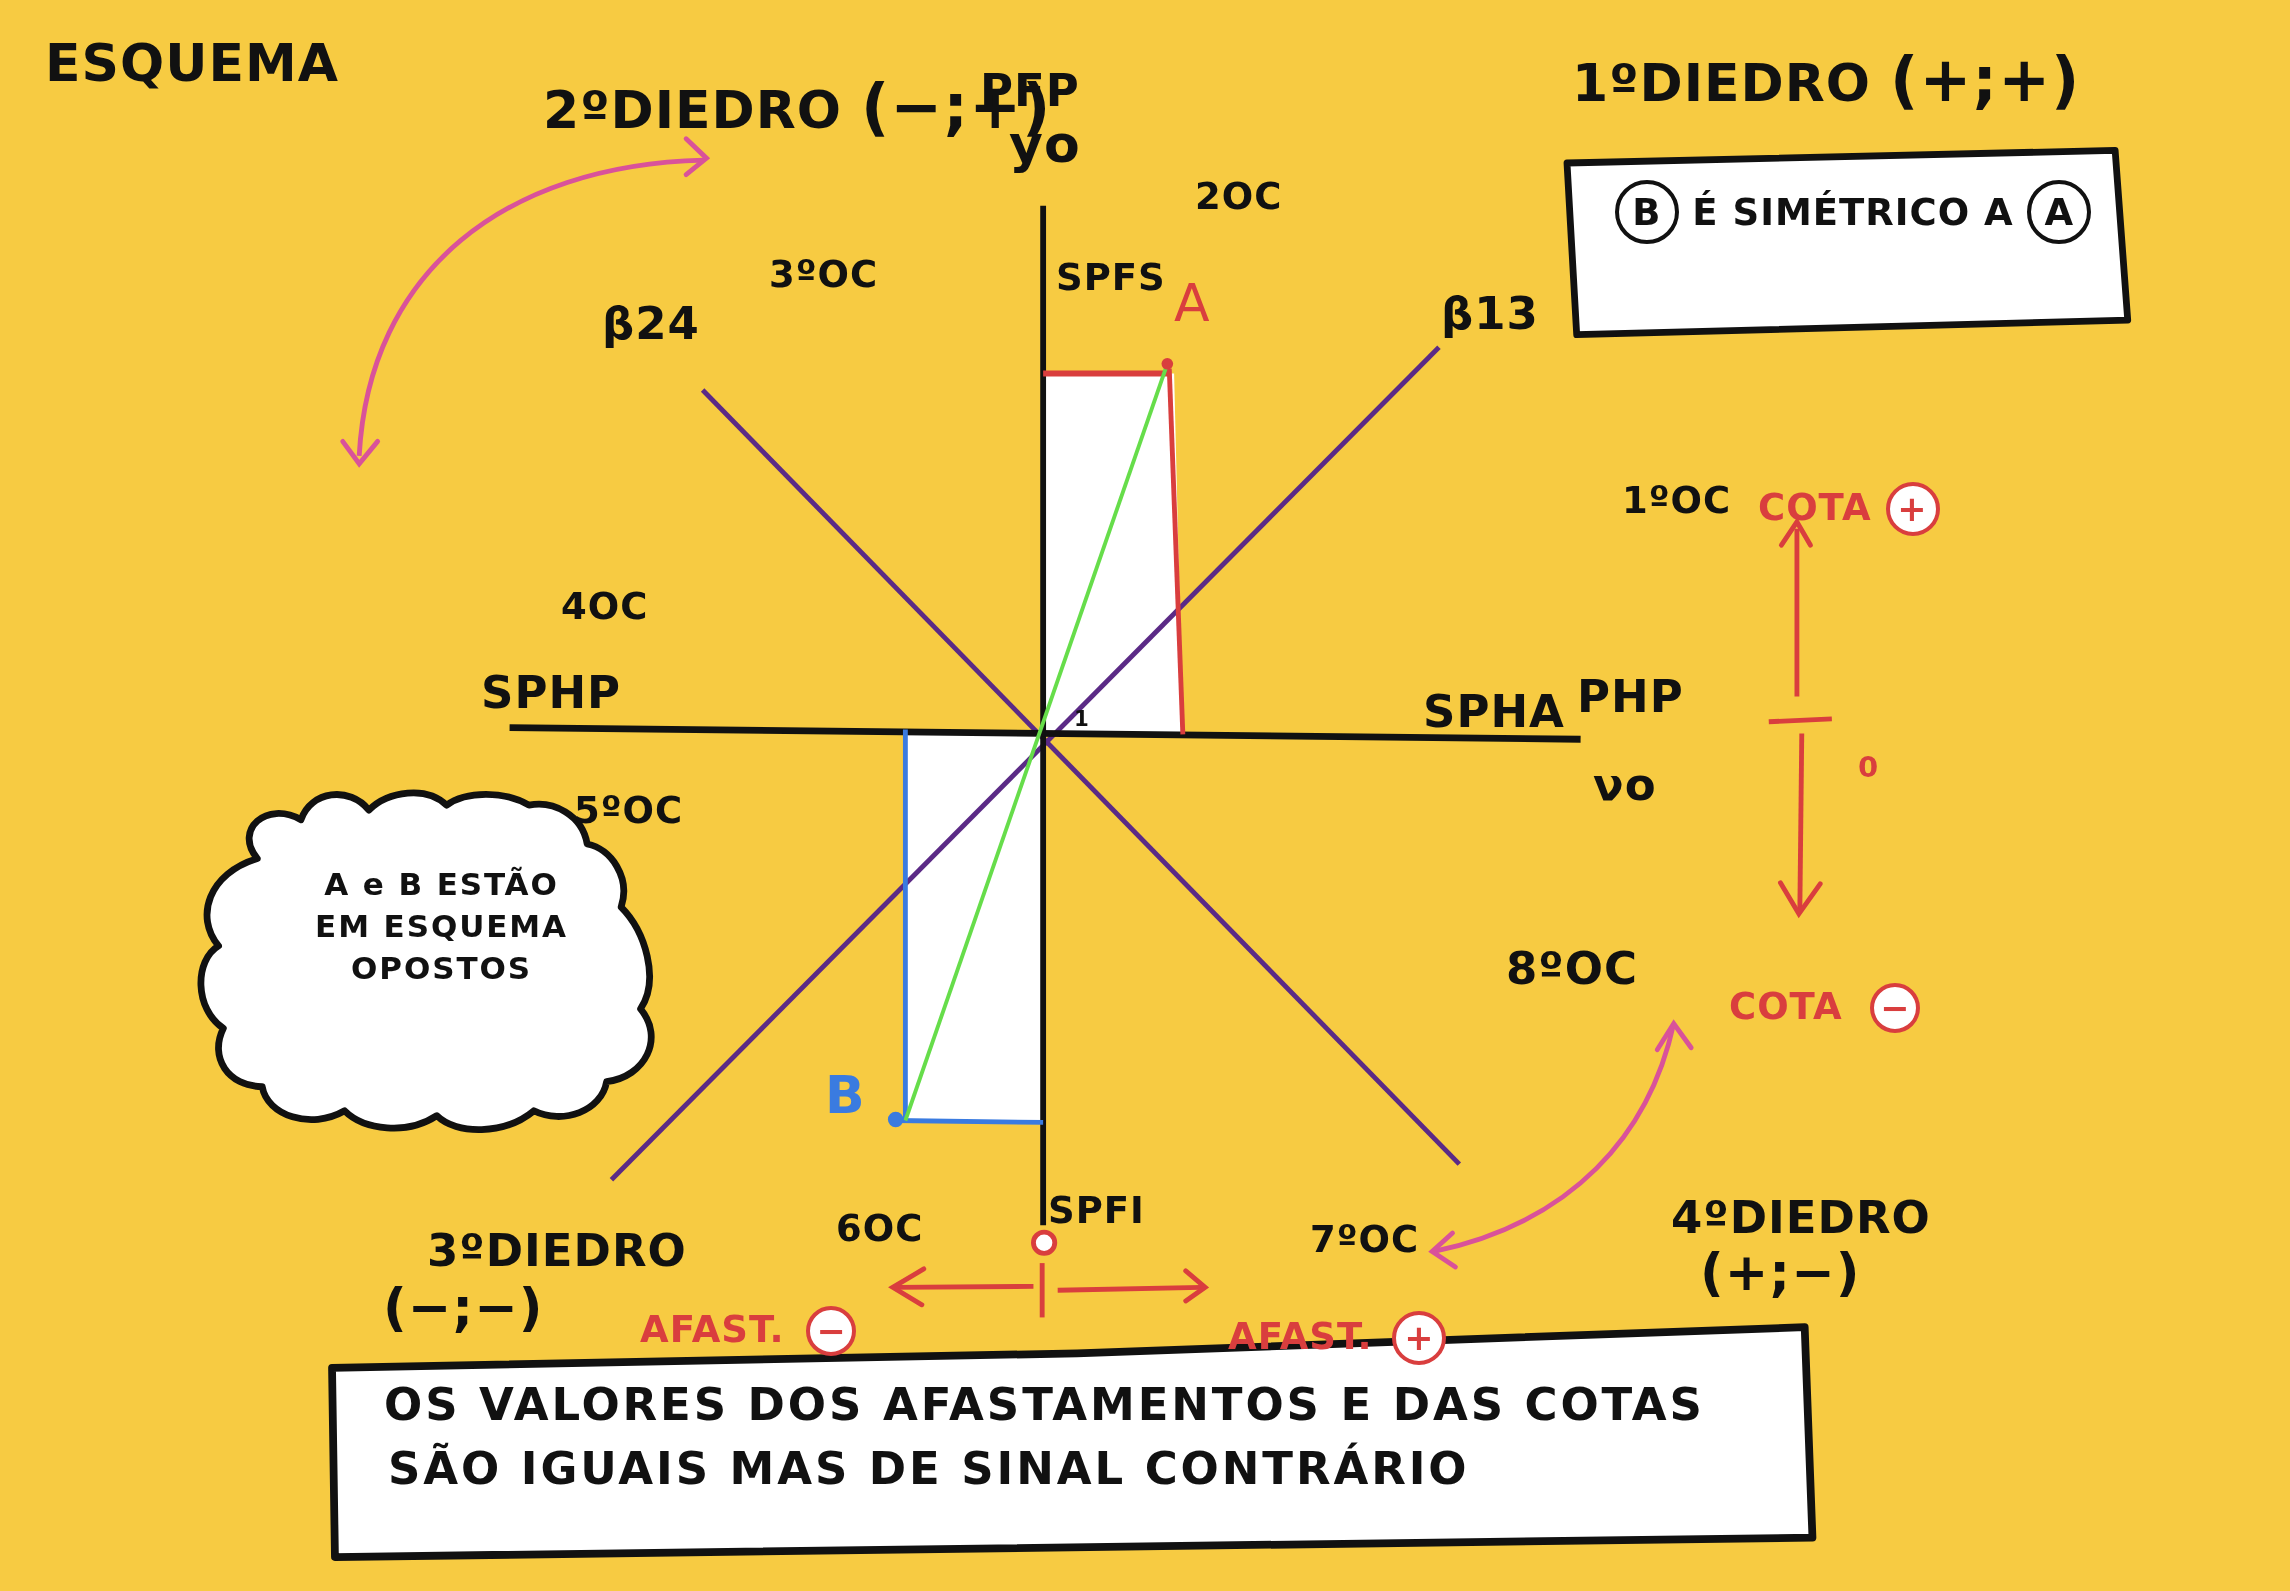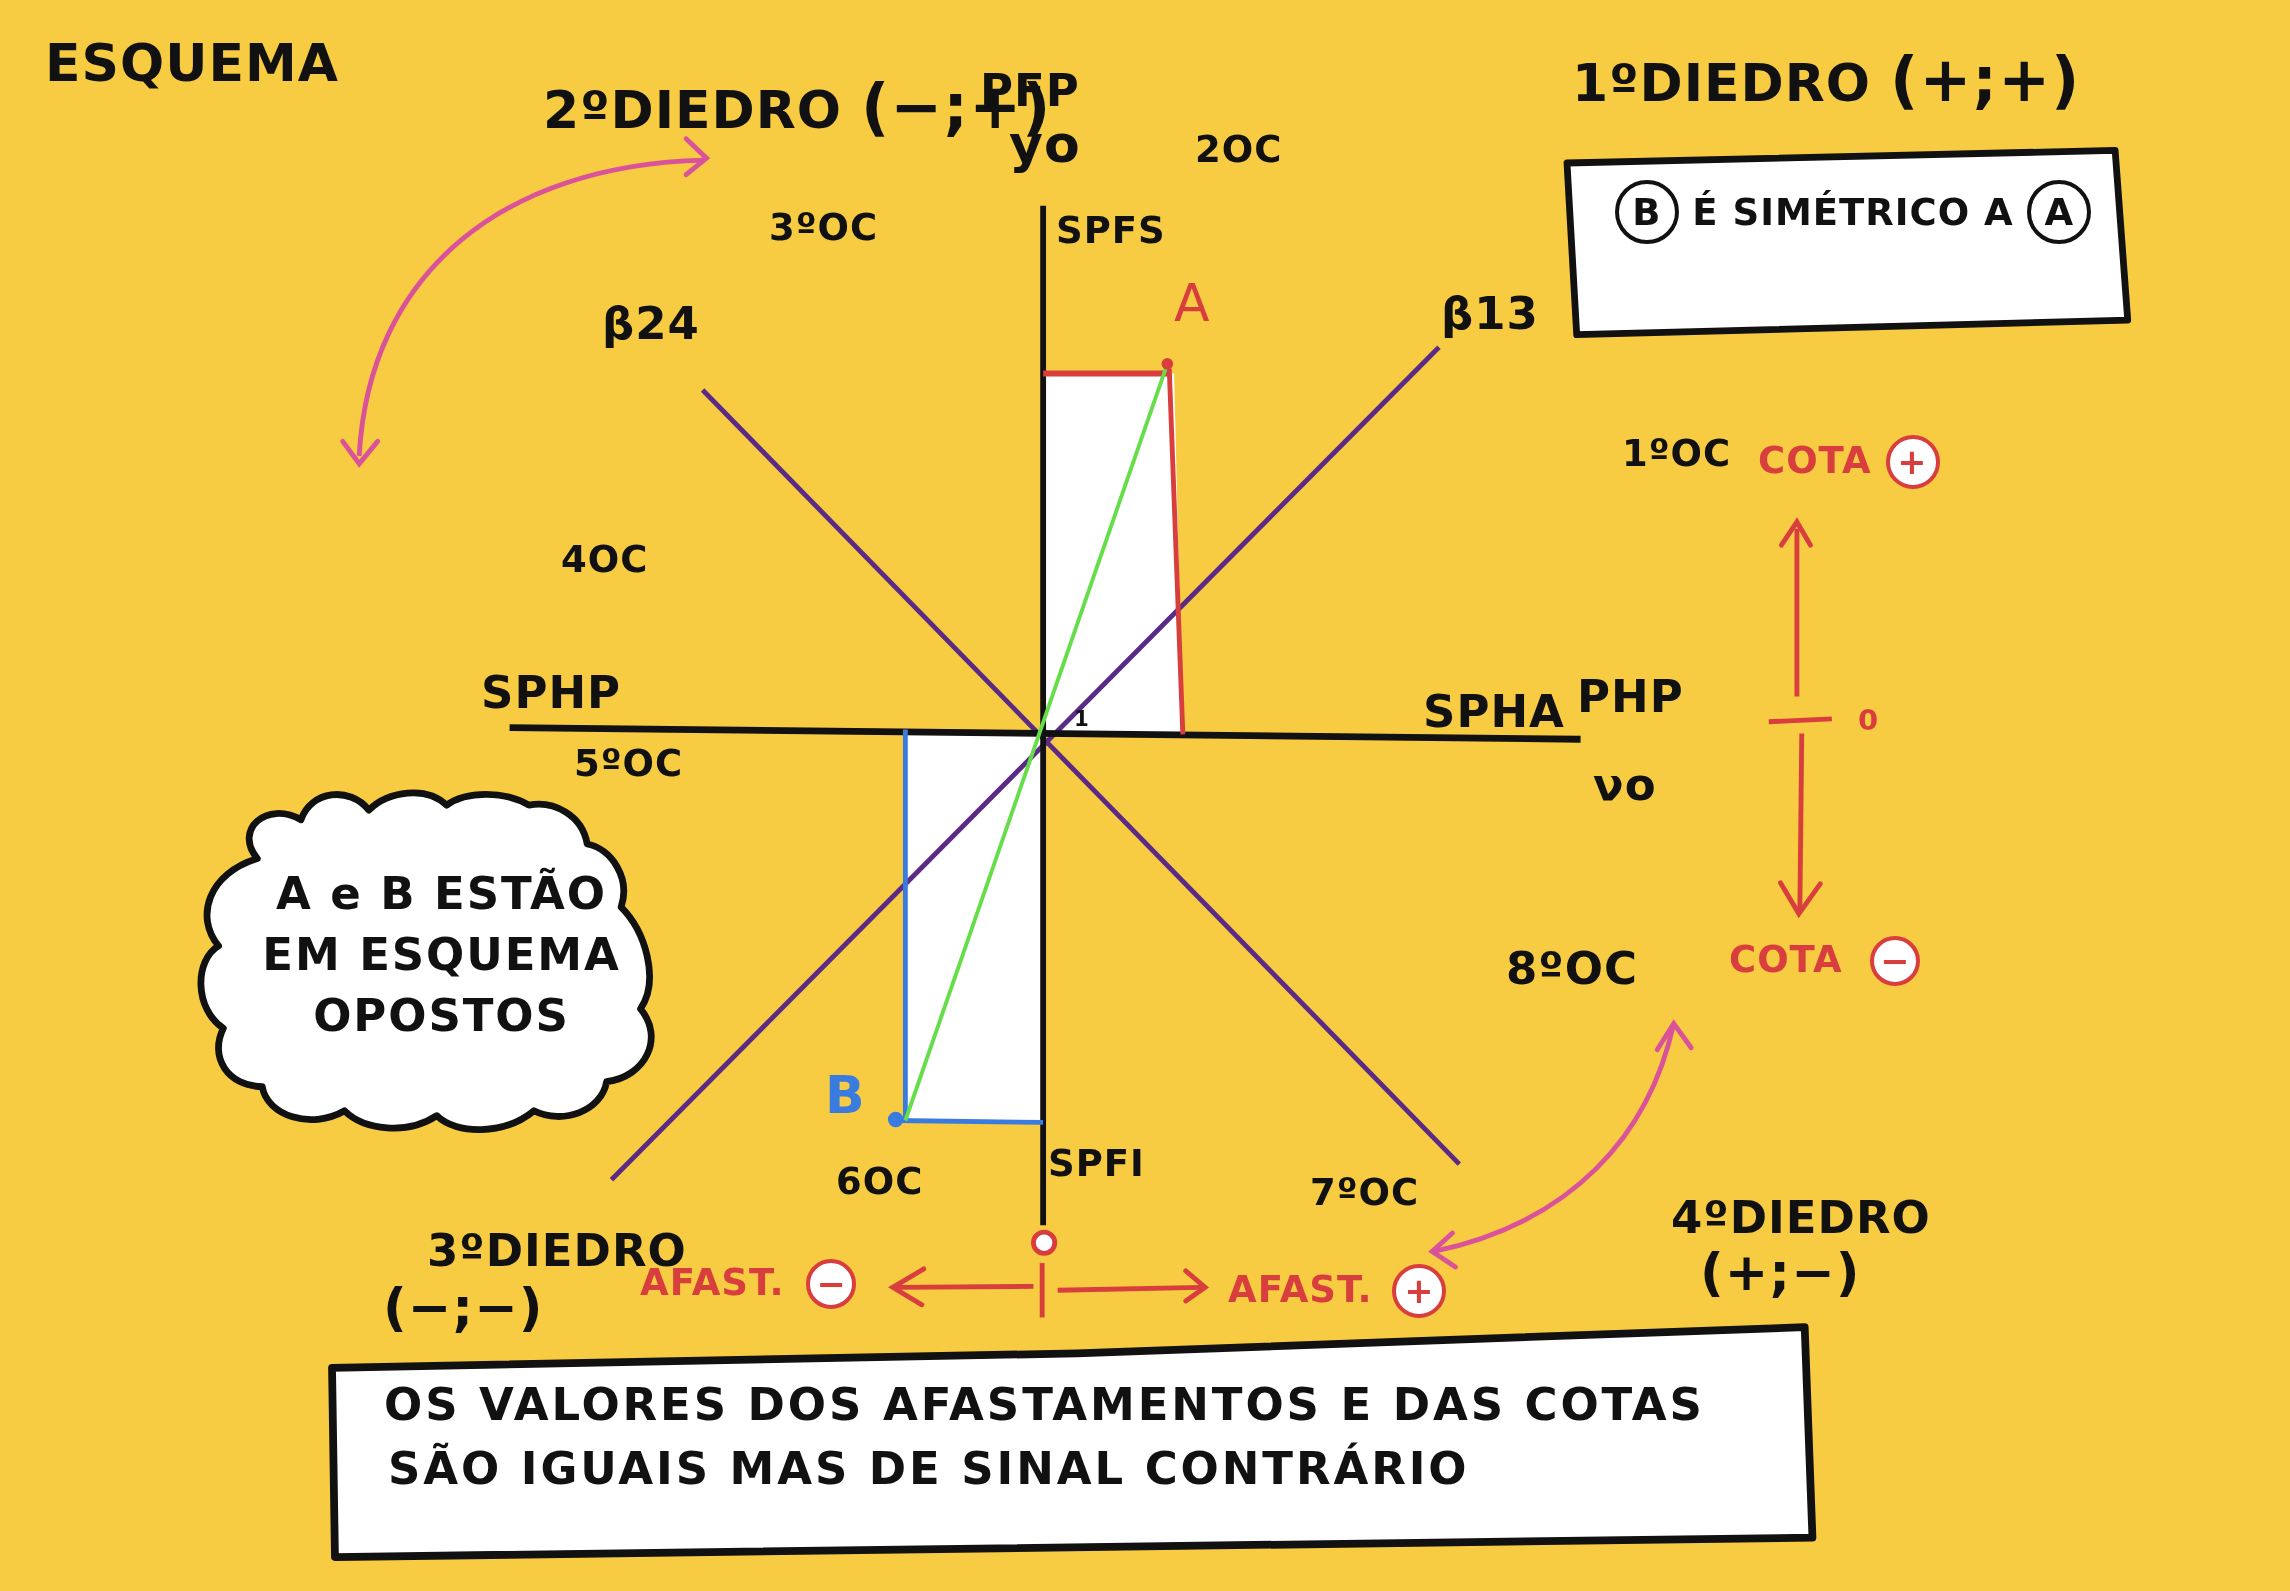--- a/index.html
+++ b/index.html
@@ -14,32 +14,32 @@
     position: absolute;
     font-family: "DejaVu Sans", sans-serif;
     font-weight: bold;
     color: #111;
     white-space: nowrap;
     line-height: 1;
     letter-spacing: 1px;
   }
   .red { color: #D93E3E; }
   .blue { color: #3A7BE0; }
-  .sm { font-size: 37px; }
+  .sm { font-size: 37px; margin-top: 47px; }
   .md { font-size: 45px; }
   .lg { font-size: 52px; }
   .circ {
     display: inline-flex; align-items: center; justify-content: center;
     border: 4.9px solid currentColor; border-radius: 50%;
     box-sizing: border-box; background: #fff;
     vertical-align: middle;
   }
   .cloud-text {
     position: absolute; left: 228px; top: 864px; width: 427px;
-    text-align: center; font-size: 45px; font-weight: bold; color: #111;
+    text-align: center; font-size: 31px; font-weight: bold; color: #111;
     line-height: 1.35; letter-spacing: 1.9px;
   }
 </style>
 </head>
 <body>
 
 <svg id="stage" width="2290" height="1591" viewBox="0 0 2360 1640" xmlns="http://www.w3.org/2000/svg">
 
   <polygon points="1075,385 1210,385 1219,757 1075,755" fill="#ffffff"></polygon>
   <polygon points="933,752 1075,755 1075,1155 933,1155" fill="#ffffff"></polygon>

